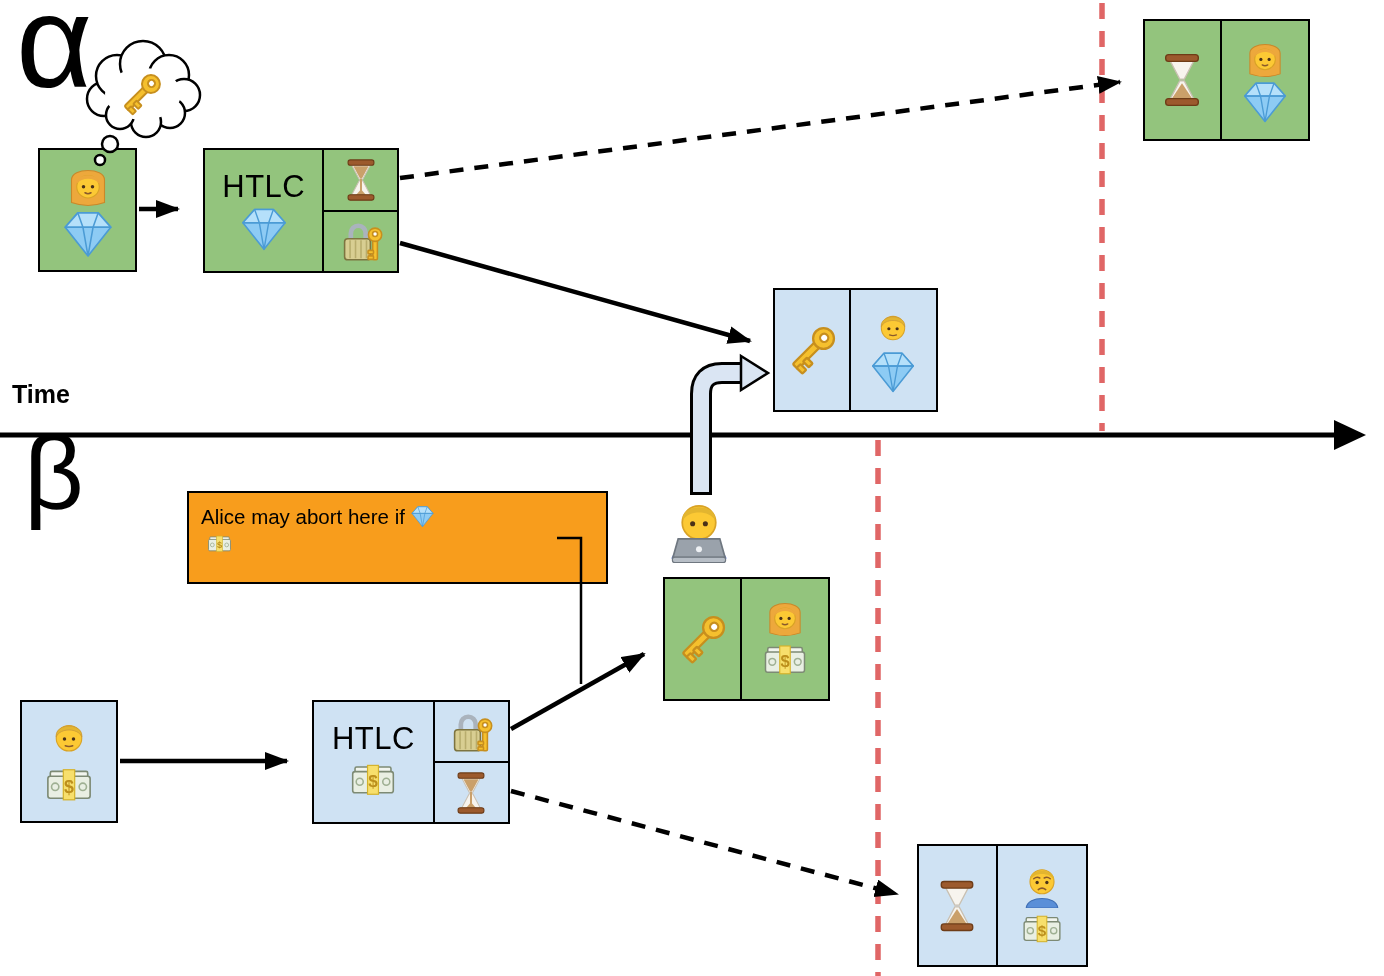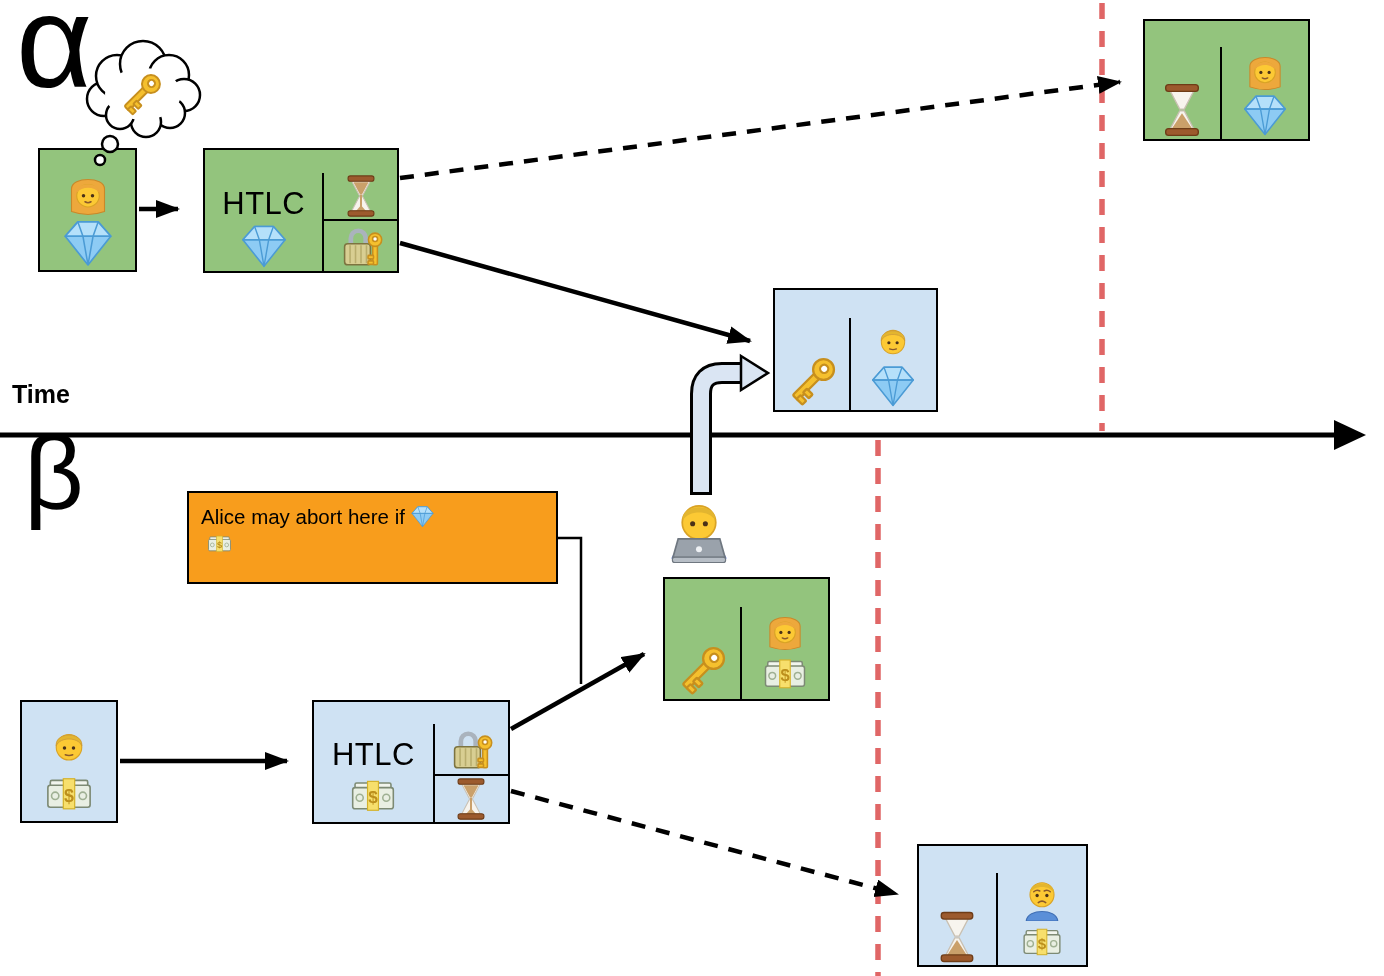--- a/index.html
+++ b/index.html
@@ -3,35 +3,35 @@
 <meta charset="utf-8">
 <style>
   html,body{margin:0;padding:0;background:#fff;}
   #stage{
     position:relative;width:1384px;height:976px;background:#fff;overflow:hidden;
     font-family:"Liberation Sans", sans-serif;color:#000;
   }
   .abs{position:absolute;}
   .box{
     position:absolute;border:2.5px solid #000;box-sizing:border-box;
-    display:flex;z-index:2;align-items:flex-end;
+    display:flex;z-index:2;
   }
   .green{background:#93c47d;}
   .blue{background:#cfe2f3;}
   .col{display:flex;flex-direction:column;align-items:center;justify-content:center;flex:1;}
   .cell{display:flex;align-items:center;justify-content:center;box-sizing:border-box;}
   .vdiv{border-left:2.5px solid #000;}
   .hdiv{border-top:2.5px solid #000;}
   .htlc-title{font-size:31px;letter-spacing:.5px;line-height:1;margin:4px 0 2px 0;}
   .chain-label{position:absolute;line-height:1;z-index:1;}
   #alpha-label{left:16px;top:-24px;font-size:132px;}
   #beta-label{left:24px;top:420px;font-size:104px;}
   #time-label{left:12px;top:380px;font-size:25px;font-weight:bold;z-index:1;}
   #note{
-    position:absolute;left:187px;top:491px;width:371px;height:93px;
+    position:absolute;left:187px;top:491px;width:421px;height:93px;
     background:#f89d1c;border:2.5px solid #000;box-sizing:border-box;
     font-size:20.5px;line-height:29px;padding:9px 0 0 12px;z-index:2;
   }
   .inline-ic{vertical-align:-5px;margin-left:5px;}
   #tech{position:absolute;left:662px;top:496px;z-index:2;}
   #overlay{position:absolute;left:0;top:0;z-index:4;pointer-events:none;}
   .ic{display:block;}
 </style>
 </head>
 <body>

